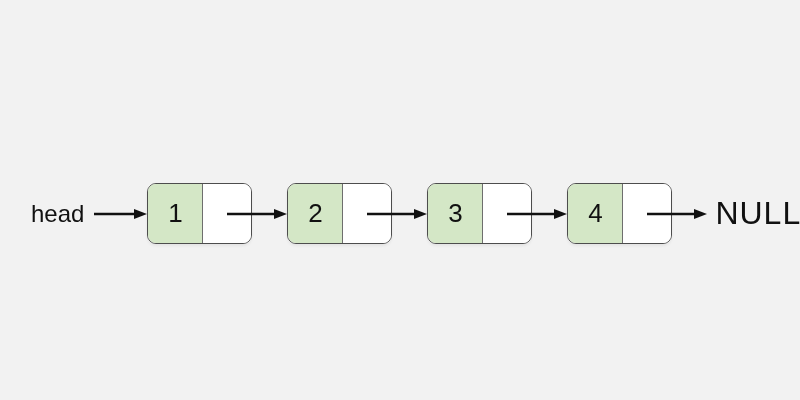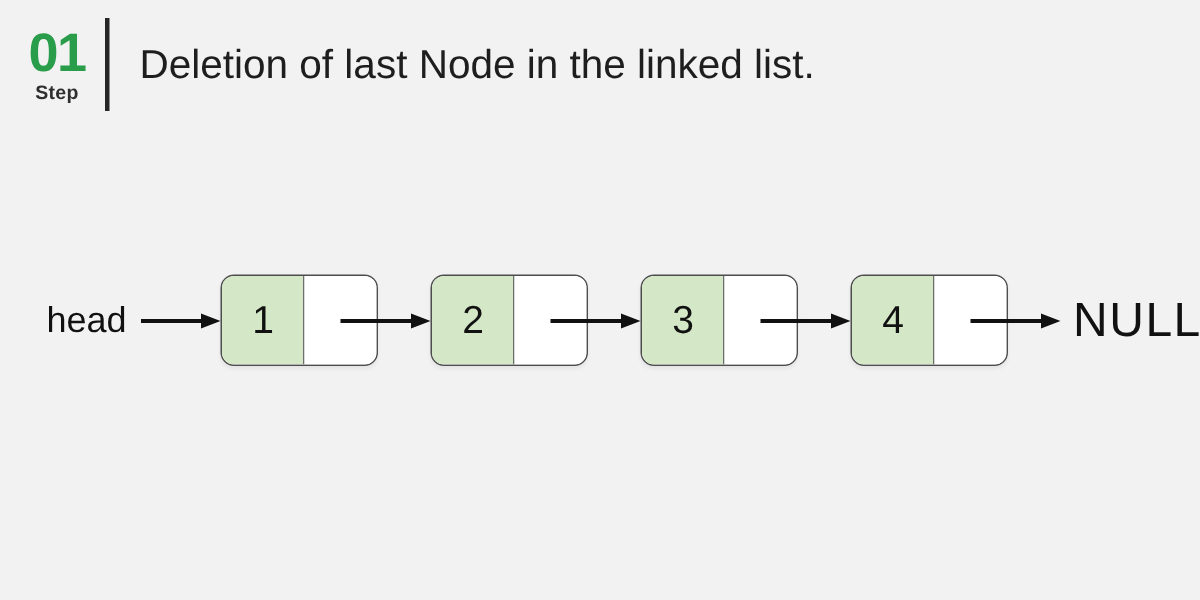--- a/index.html
+++ b/index.html
@@ -65,28 +65,20 @@
   .arrow line { stroke: var(--arrow-color, #111); stroke-width: 2.6px; }
   .arrow polygon { fill: var(--arrow-color, #111); }
   
   .link-arrow, .null-arrow { margin-left: -25px; position: relative; z-index: 2; }
 </style>
 </head>
 <body>
 
 <div class="canvas">
 
-  <header class="header">
-    <div class="step-badge">
-      <div class="step-number">01</div>
-      <div class="step-label">Step</div>
-    </div>
-    <div class="header-divider"></div>
-    <h1 class="title">Deletion of last Node in the linked list.</h1>
-  </header>
 
   <div class="row">
     <span class="head-label">head</span>
     <svg class="arrow head-arrow" width="53" height="14" viewBox="0 0 53 14">
         <line x1="0" y1="7" x2="42" y2="7"></line>
         <polygon points="40,2 53,7 40,12"></polygon>
       </svg>
 
     <div class="node">
         <div class="node-data">1</div>

